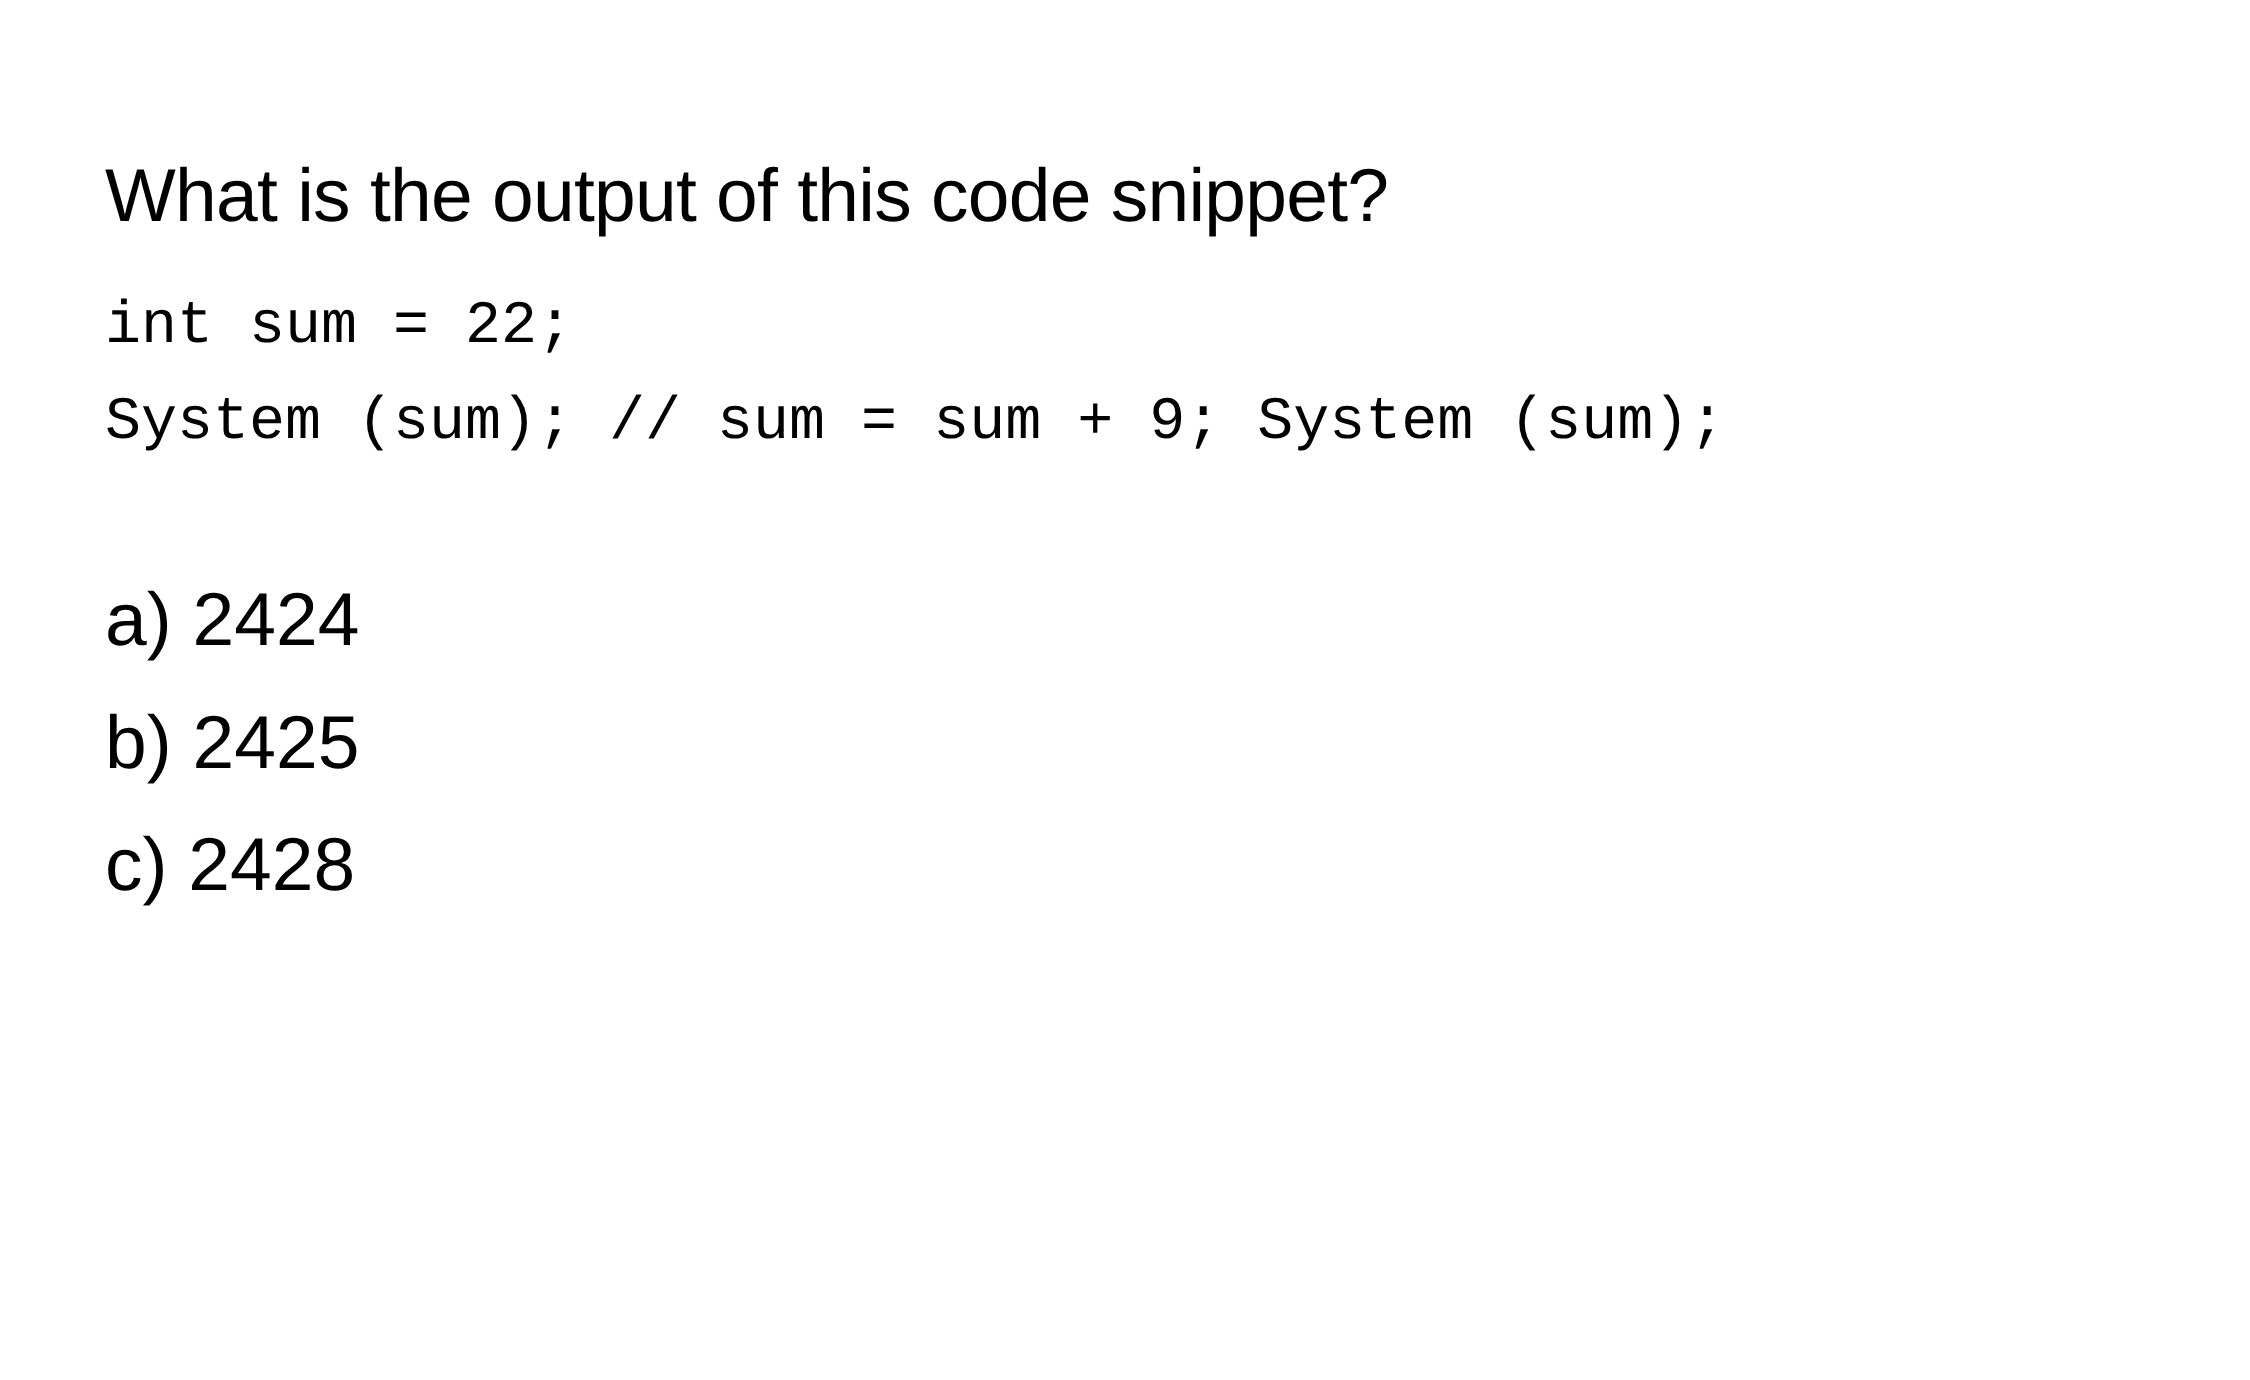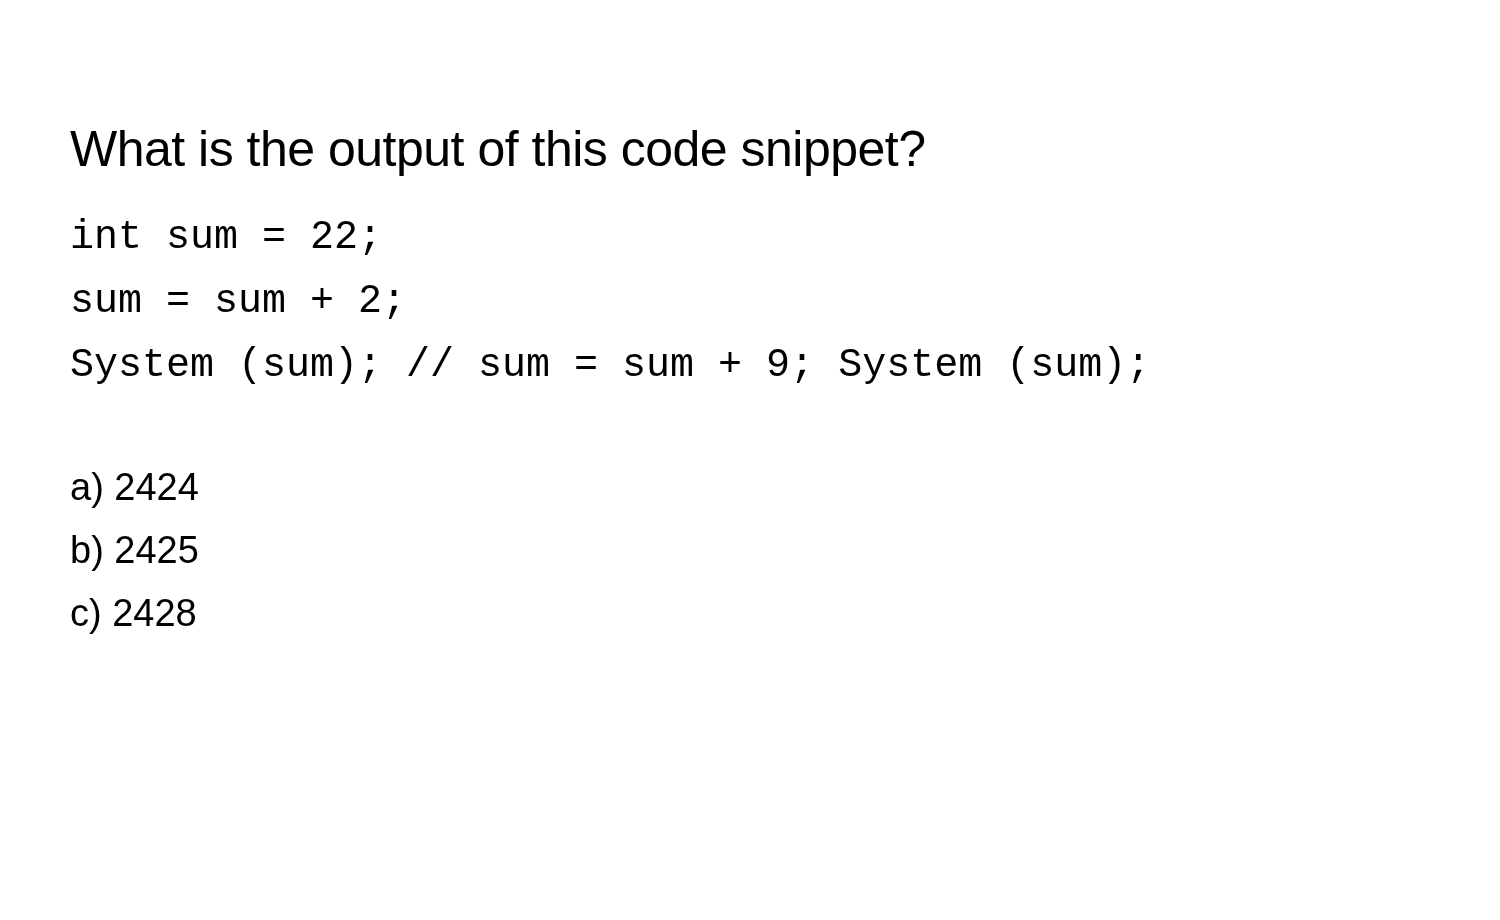--- a/index.html
+++ b/index.html
@@ -9,21 +9,22 @@
     }
     html, body {
       width: 1500px;
       height: 920px;
       background: #ffffff;
       font-family: Arial, Helvetica, sans-serif;
       color: #000000;
       overflow: hidden;
     }
     .container {
-      padding: 120px 70px 0 70px;
+      padding: 80px 70px 0 70px;
+      margin-top: 21px;
     }
     .question {
       font-size: 50px;
       font-weight: 400;
       margin-bottom: 28px;
       letter-spacing: -0.5px;
     }
     .code-block {
       font-family: "Courier New", Courier, monospace;
       font-size: 40px;
@@ -31,37 +32,36 @@
       margin-bottom: 60px;
       white-space: nowrap;
       overflow: hidden;
       width: 100%;
     }
     .code-line {
       display: block;
       white-space: pre;
     }
     .options {
-      font-size: 38px;
+      font-size: 50px;
       line-height: 1.55;
     }
     .option {
       display: block;
       margin-bottom: 4px;
     }
   </style>
 </head>
 <body>
 
 <div class="container">
   <div class="question">What is the output of this code snippet?</div>
 
   <div class="code-block">
     <span class="code-line">int sum = 22;</span>
-    <span class="code-line">sum = sum + 2;</span>
     <span class="code-line">System (sum); // sum = sum + 9; System (sum);</span>
   </div>
 
   <div class="options">
     <span class="option">a) 2424</span>
     <span class="option">b) 2425</span>
     <span class="option">c) 2428</span>
   </div>
 </div>
 

